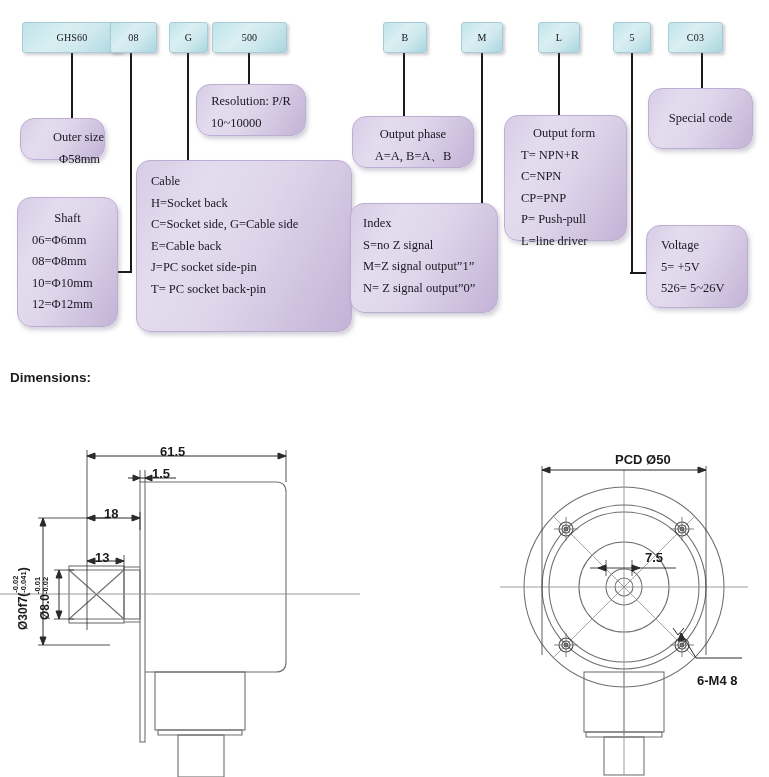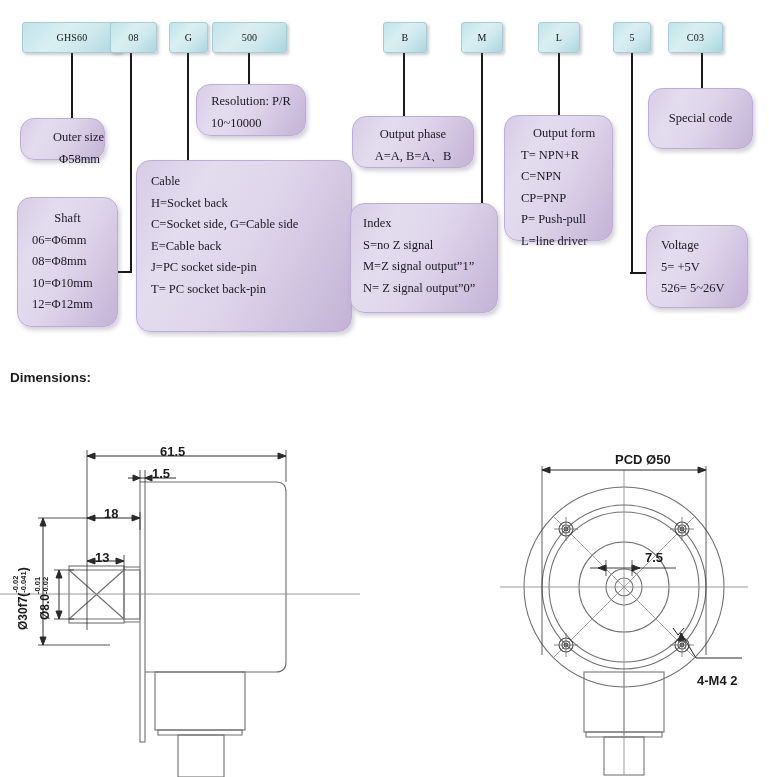--- a/index.html
+++ b/index.html
@@ -163,21 +163,21 @@
     <div class="desc-box" style="left:20px; top:118px; width:85px; height:42px; padding-top:8px;padding-left:32px;">
       <div class="line ctr">Outer size</div>
       <div class="line" style="padding-left:6px;">Φ58mm</div>
     </div>
 
     <div class="desc-box" style="left:352px; top:116px; width:122px; height:52px; padding-top:7px;">
       <div class="line ctr">Output phase</div>
       <div class="line ctr">A=A, B=A、B</div>
     </div>
 
-    <div class="desc-box" style="left:504px; top:115px; width:109px; height:126px; padding-top:7px; padding-left:16px;">
+    <div class="desc-box" style="left:504px; top:115px; width:123px; height:126px; padding-top:7px; padding-left:16px;">
       <div class="line" style="padding-left:12px;">Output form</div>
       <div class="line">T= NPN+R</div>
       <div class="line">C=NPN</div>
       <div class="line">CP=PNP</div>
       <div class="line">P= Push-pull</div>
       <div class="line">L=line driver</div>
     </div>
 
     <div class="desc-box" style="left:648px; top:88px; width:105px; height:61px; display:flex; align-items:center; justify-content:center;">
       <div class="line">Special code</div>
@@ -361,15 +361,15 @@
 
       <path d="M198,195 L204,188 M198,195 L193,188" fill="none" stroke-width="1.0"></path>
       <line x1="198" y1="195" x2="198" y2="222" stroke-width="0"></line>
       <path d="M201,193 L216,218 L262,218" fill="none" stroke="#2a2a2a" stroke-width="1.0"></path>
       <polygon points="201,193 198,201 205,200"></polygon>
     </g>
   </svg>
 
   <div class="dim-text" style="left:615px; top:452px;">PCD Ø50</div>
   <div class="dim-text" style="left:645px; top:550px;">7.5</div>
-  <div class="dim-text" style="left:697px; top:673px;">4-M4 2</div>
+  <div class="dim-text" style="left:697px; top:673px;">6-M4 8</div>
 
 </div>
 
 </body></html>

